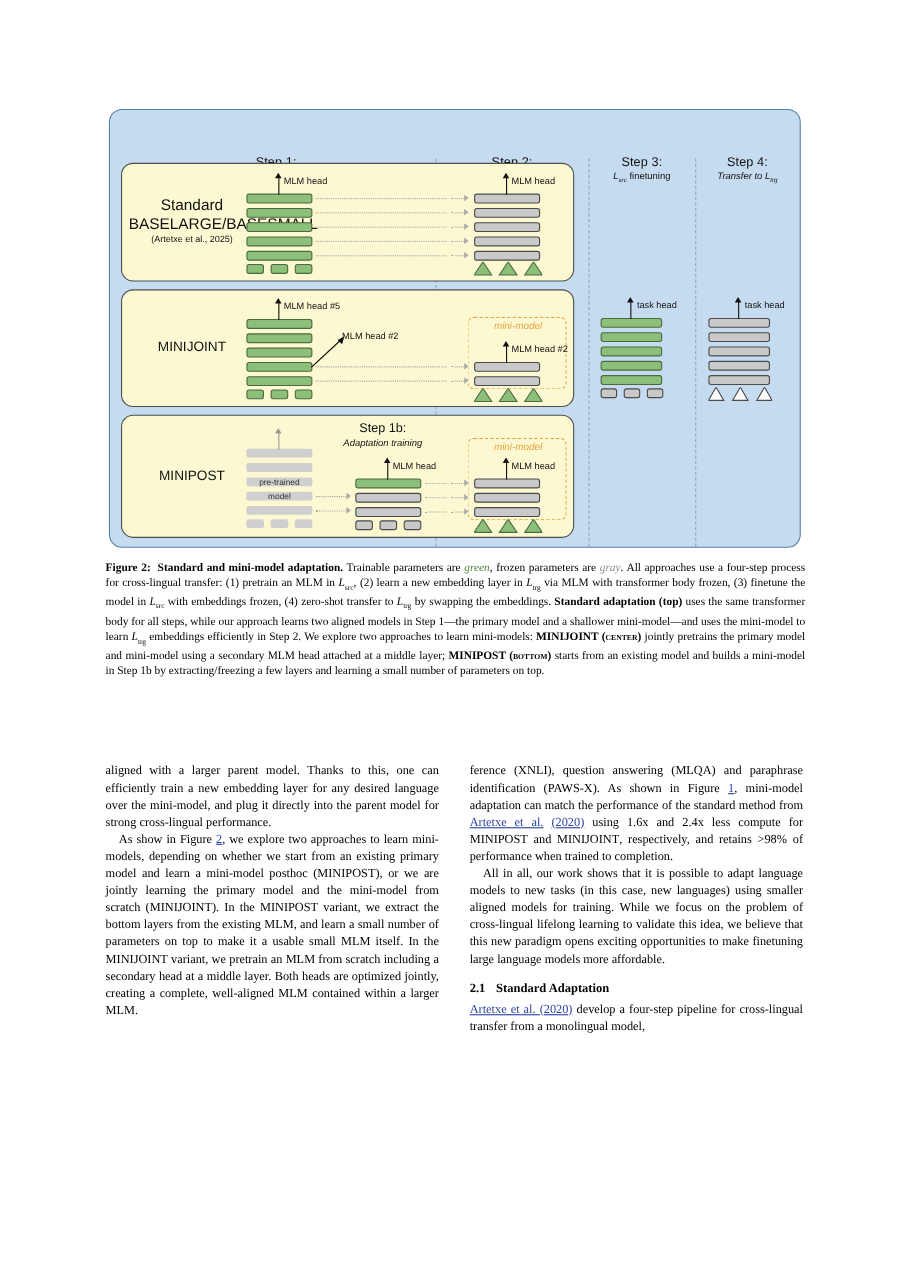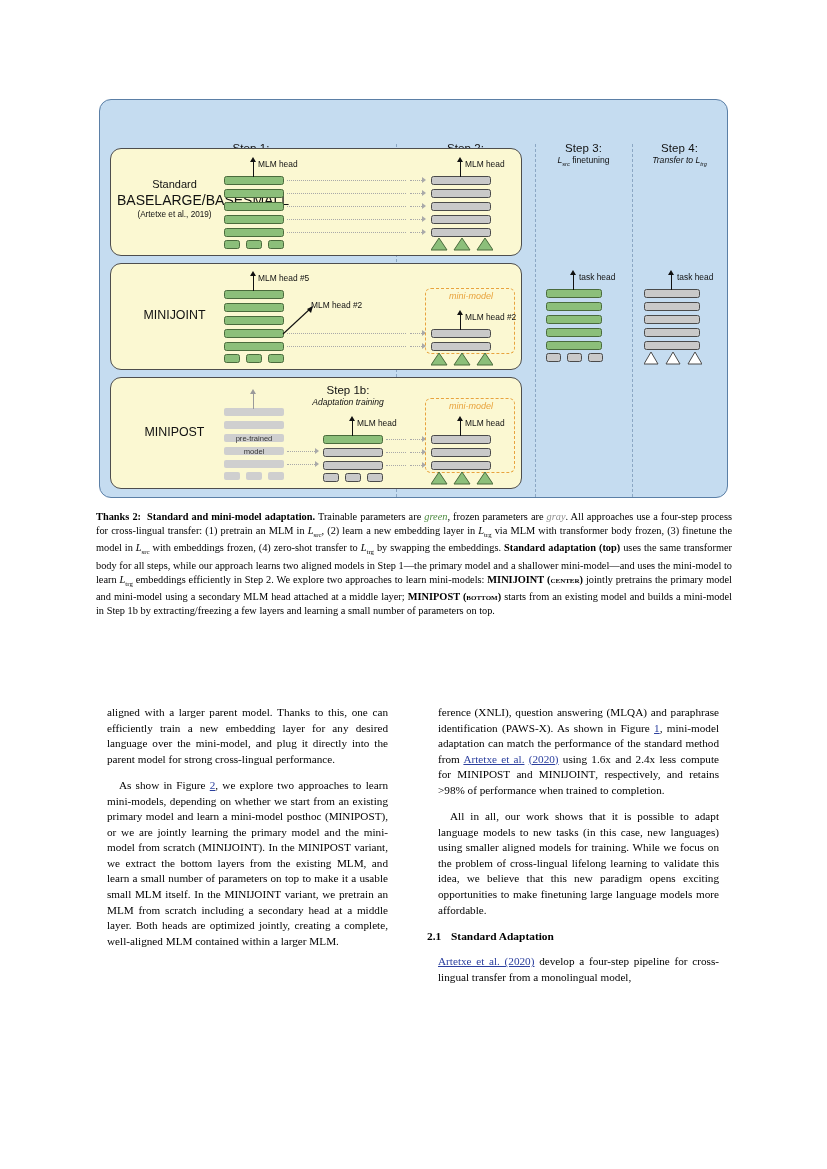--- a/index.html
+++ b/index.html
@@ -34,21 +34,21 @@
   .row{
     position:absolute;
     background:#fbf8d2;
     border:1.2px solid #4e4e4e;
     border-radius:11px;
     box-sizing:border-box;
   }
   .row-lbl{
     position:absolute;text-align:center;font-family:"Liberation Sans",sans-serif;color:#111;
   }
-  .row-lbl .big{font-size:11px;display:block;line-height:1.15;}
+  .row-lbl .big{font-size:14px;display:block;line-height:1.15;}
   .row-lbl .sc{font-size:9px;display:block;line-height:1.3;}
   .row-lbl .cite{font-size:8.2px;display:block;line-height:1.35;}
   .row-lbl .scname{font-size:12.6px;display:block;}
 
   
   .bar{position:absolute;box-sizing:border-box;border-radius:2.5px;}
   .bar.green{background:#8cbf7a;border:1px solid #4a6b3c;}
   .bar.gray{background:#c9c9c9;border:1px solid #4a4a4a;}
   .bar.plain{background:#cfcfcf;border:none;border-radius:2px;}
 
@@ -93,21 +93,21 @@
   .green-w{color:#4c8a3f;font-style:italic;}
   .gray-w{color:#8c8c8c;font-style:italic;}
   .sc{font-variant:small-caps;}
 
   
   .col{
     position:absolute;width:303px;
     font-family:"Liberation Serif",serif;font-size:11.2px;line-height:15.55px;
     text-align:justify;color:#000;
   }
-  .col p{margin:11px;text-indent:12px;}
+  .col p{margin:0;text-indent:12px;}
   .col p.first{text-indent:0;}
   .colL{left:96px;top:694px;}
   .colR{left:427px;top:694px;}
   .lnk{color:#2b3f9e;}
   h2.sec{
     font-family:"Liberation Serif",serif;font-size:13px;font-weight:bold;
     margin:14px 0 7px 0;line-height:16px;
   }
   h3.subsec{
     font-family:"Liberation Serif",serif;font-size:11.4px;font-weight:bold;
@@ -143,21 +143,21 @@
     </div>
 
     <div class="vdiv" style="left:296px;height:353px;"></div>
     <div class="vdiv" style="left:435px;height:353px;"></div>
     <div class="vdiv" style="left:532px;height:353px;"></div>
 
     <div class="row" style="left:10px;top:48px;width:412px;height:108px;">
       <div class="row-lbl" style="left:6px;top:29px;width:115px;">
         <span class="big">Standard</span>
         <span class="sc" style="font-variant:small-caps;font-size:14px;">BASELARGE/BASESMALL</span>
-        <span class="cite">(Artetxe et al., 2019)</span>
+        <span class="cite">(Artetxe et al., 2025)</span>
       </div>
 
       <div class="bar green" style="left:113px;top:27px;width:60px;height:9px;"></div>
       <div class="bar green" style="left:113px;top:40px;width:60px;height:9px;"></div>
       <div class="bar green" style="left:113px;top:53px;width:60px;height:9px;"></div>
       <div class="bar green" style="left:113px;top:66px;width:60px;height:9px;"></div>
       <div class="bar green" style="left:113px;top:79px;width:60px;height:9px;"></div>
       <div class="emb green" style="left:113px;top:91px;width:16px;height:9px;"></div>
       <div class="emb green" style="left:135px;top:91px;width:16px;height:9px;"></div>
       <div class="emb green" style="left:157px;top:91px;width:16px;height:9px;"></div>
@@ -329,21 +329,21 @@
       <svg class="tri-o" style="left:320px;top:94px;" width="62" height="13" viewBox="0 0 62 13">
         <polygon points="8,0 16,12 0,12" fill="#8cbf7a" stroke="#4a6b3c" stroke-width="1"></polygon>
         <polygon points="31,0 39,12 23,12" fill="#8cbf7a" stroke="#4a6b3c" stroke-width="1"></polygon>
         <polygon points="54,0 62,12 46,12" fill="#8cbf7a" stroke="#4a6b3c" stroke-width="1"></polygon>
       </svg>
     </div>
 
   </div>
 
   <div class="caption">
-    <b>Thanks 2:</b>
+    <b>Figure 2:</b>
     <b style="margin-left:3px;">Standard and mini-model adaptation.</b><span> Trainable parameters are </span><span class="green-w">green</span><span>, frozen parameters are </span><span class="gray-w">gray</span><span>. All approaches use a four-step process for cross-lingual transfer: (1) pretrain an MLM in </span><i>L</i><sub>src</sub><span>, (2) learn a new embedding layer in </span><i>L</i><sub>trg</sub><span> via MLM with transformer body frozen, (3) finetune the model in </span><i>L</i><sub>src</sub><span> with embeddings frozen, (4) zero-shot transfer to </span><i>L</i><sub>trg</sub><span> by swapping the embeddings. </span><b>Standard adaptation (top)</b><span> uses the same transformer body for all steps, while our approach learns two aligned models in Step 1—the primary model and a shallower mini-model—and uses the mini-model to learn </span><i>L</i><sub>trg</sub><span> embeddings efficiently in Step 2. We explore two approaches to learn mini-models: </span><b class="sc">MINIJOINT (center)</b><span> jointly pretrains the primary model and mini-model using a secondary MLM head attached at a middle layer; </span><b class="sc">MINIPOST (bottom)</b><span> starts from an existing model and builds a mini-model in Step 1b by extracting/freezing a few layers and learning a small number of parameters on top.</span>
   </div>
 
   <div class="col colL">
     <p class="first">aligned with a larger parent model. Thanks to this, one can efficiently train a new embedding layer for any desired language over the mini-model, and plug it directly into the parent model for strong cross-lingual performance.</p>
     <p><span>As show in Figure </span><a class="lnk" href="#">2</a><span>, we explore two approaches to learn mini-models, depending on whether we start from an existing primary model and learn a mini-model posthoc (</span><span class="sc">MINIPOST</span><span>), or we are jointly learning the primary model and the mini-model from scratch (</span><span class="sc">MINIJOINT</span><span>). In the </span><span class="sc">MINIPOST</span><span> variant, we extract the bottom layers from the existing MLM, and learn a small number of parameters on top to make it a usable small MLM itself. In the </span><span class="sc">MINIJOINT</span><span> variant, we pretrain an MLM from scratch including a secondary head at a middle layer. Both heads are optimized jointly, creating a complete, well-aligned MLM contained within a larger MLM.</span></p>
   </div>
 
   <div class="col colR">
     <p class="first"><span>ference (XNLI), question answering (MLQA) and paraphrase identification (PAWS-X). As shown in Figure </span><a class="lnk" href="#">1</a><span>, mini-model adaptation can match the performance of the standard method from </span><a class="lnk" href="#">Artetxe et al.</a><span> </span><a class="lnk" href="#">(2020)</a><span> using 1.6x and 2.4x less compute for </span><span class="sc">MINIPOST</span><span> and </span><span class="sc">MINIJOINT</span><span>, respectively, and retains &gt;98% of performance when trained to completion.</span></p>

